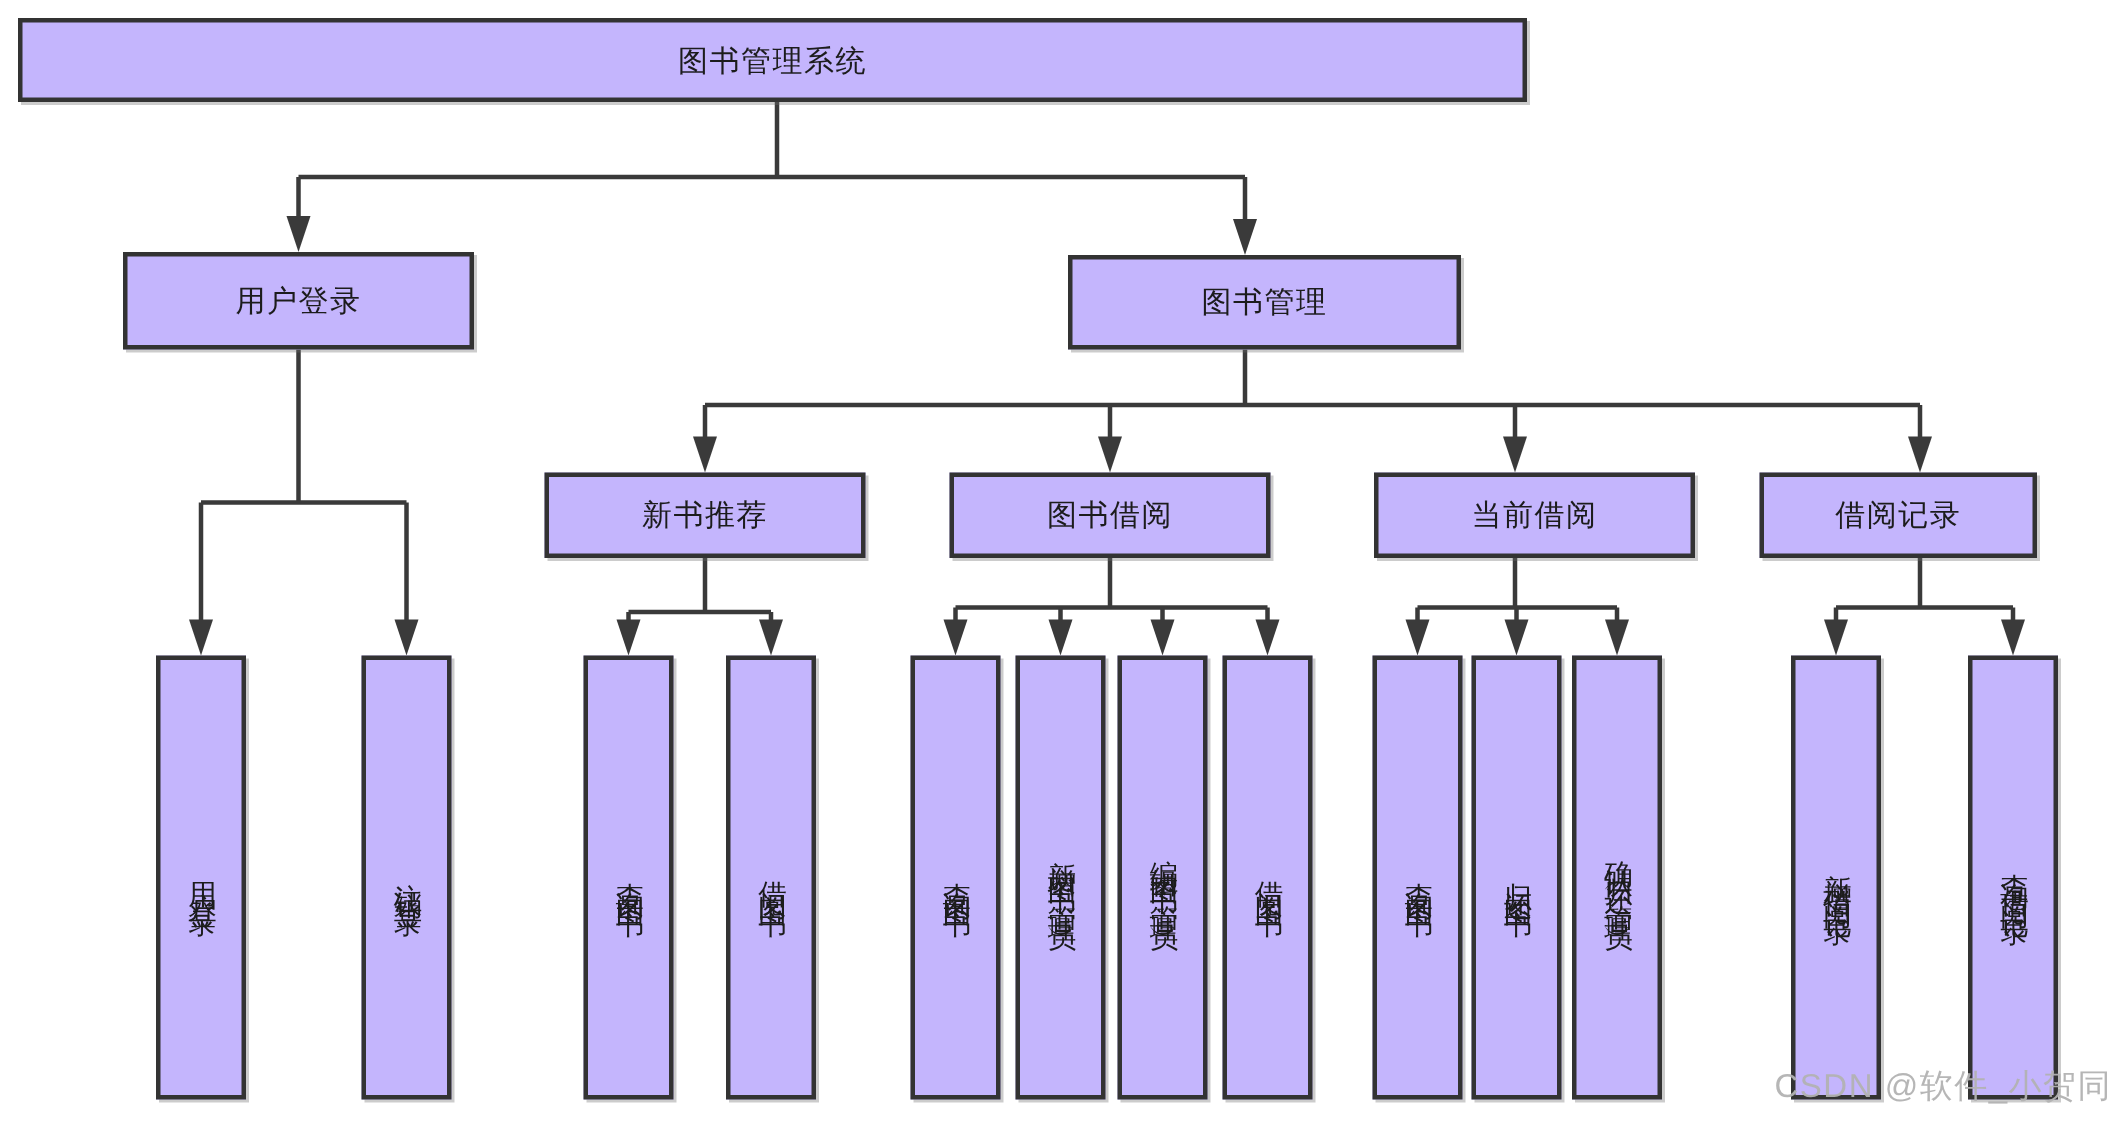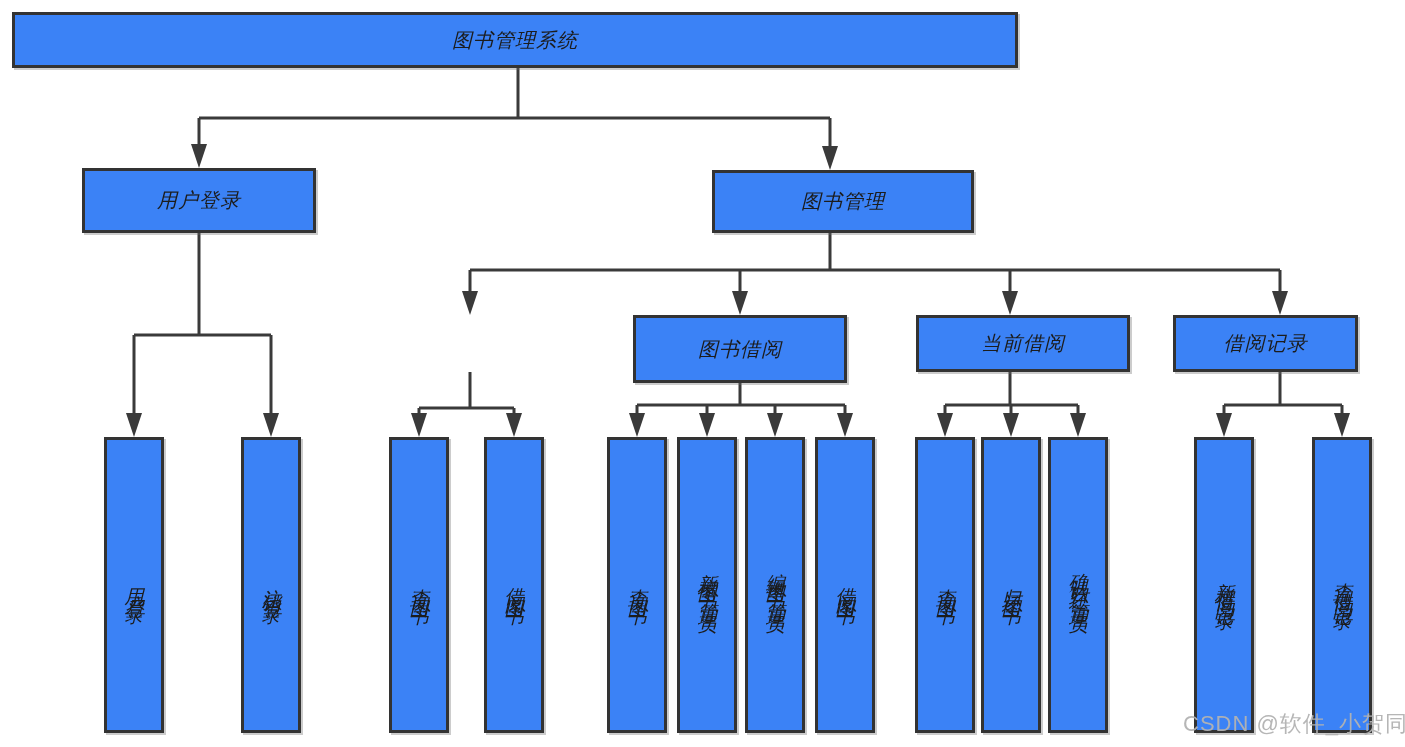--- a/index.html
+++ b/index.html
@@ -18,28 +18,27 @@
   .connectors {
     position: absolute;
     left: 0;
     top: 0;
     z-index: 1;
   }
   .node {
     position: absolute;
     box-sizing: border-box;
     border: 3px solid #333333;
-    background: #3b82f6;
+    background: #c4b5fd;
     box-shadow: 2px 2px 0 rgba(110,110,110,0.35);
     display: flex;
     align-items: center;
     justify-content: center;
     z-index: 2;
     color: #1c1c1c;
-    font-style: italic;
   }
   .h-node {
     font-size: 20px;
     letter-spacing: 1px;
   }
   .v-node span {
     writing-mode: vertical-rl;
     text-orientation: mixed;
     font-size: 19px;
     letter-spacing: 6px;
@@ -105,21 +104,24 @@
     <span>图书管理系统</span>
   </div>
 
   <div class="node h-node" style="left:82px; top:168px; width:234px; height:65px;">
     <span>用户登录</span>
   </div>
   <div class="node h-node" style="left:712px; top:170px; width:262px; height:63px;">
     <span>图书管理</span>
   </div>
 
-  <div class="node h-node" style="left:633px; top:315px; width:214px; height:68px;">
+  <div class="node h-node" style="left:363px; top:315px; width:214px; height:57px;">
+    <span>新书推荐</span>
+  </div>
+  <div class="node h-node" style="left:633px; top:315px; width:214px; height:57px;">
     <span>图书借阅</span>
   </div>
   <div class="node h-node" style="left:903px; top:315px; width:214px; height:57px;margin-left:13px;">
     <span>当前借阅</span>
   </div>
   <div class="node h-node" style="left:1173px; top:315px; width:185px; height:57px;">
     <span>借阅记录</span>
   </div>
 
   <div class="node v-node" style="left:104px; top:437px; width:60px; height:296px;">

